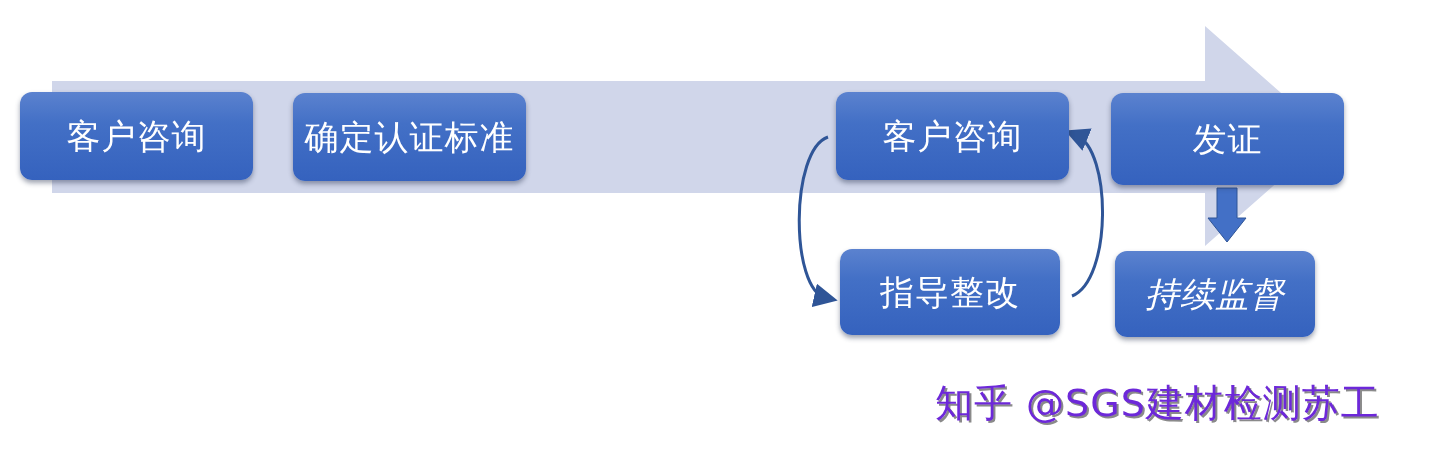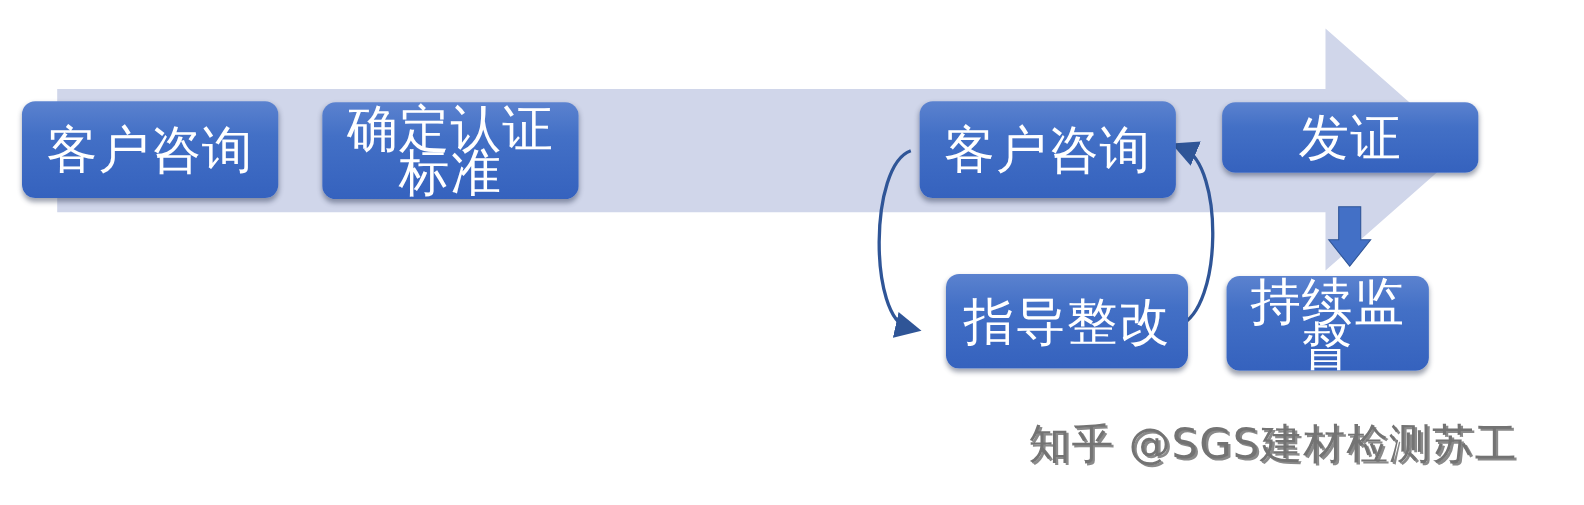--- a/index.html
+++ b/index.html
@@ -8,28 +8,28 @@
     .canvas { position: absolute; left: 0; top: 0; width: 1440px; height: 459px; }
     svg.bg { position: absolute; left: 0; top: 0; }
     .node {
       position: absolute;
       border-radius: 12px;
       background: linear-gradient(180deg, #5b82cf 0%, #4370c6 35%, #3562be 100%);
       box-shadow: 0 3px 5px rgba(40,50,80,0.45);
       color: #ffffff;
       display: flex; align-items: center; justify-content: center;
       text-align: center;
-      font-size: 46px; line-height: 40px;
+      font-size: 34px; line-height: 40px;
       letter-spacing: 1px;
       box-sizing: border-box;
       padding: 0 14px;
     }
     .watermark {
       position: absolute; left: 935px; top: 378px;
-      font-size: 38px; color: #737373;
+      font-size: 38px; color: #6d28d9;
       text-shadow: 2px 2px 0 #8a8a8a;
       letter-spacing: 1px;
       white-space: nowrap;
     }
   </style>
 </head>
 <body>
 
 <div class="canvas">
 
@@ -55,26 +55,26 @@
 
   <div class="node" style="left:293px; top:93px; width:233px; height:88px; padding:0 4px;">
     <span>确定认证标准</span>
   </div>
 
 
   <div class="node" style="left:836px; top:92px; width:233px; height:88px;">
     <span>客户咨询</span>
   </div>
 
-  <div class="node" style="left:1111px; top:93px; width:233px; height:64px;text-align:right;">
+  <div class="node" style="left:1111px; top:93px; width:233px; height:92px;text-align:right;">
     <span>发证</span>
   </div>
 
-  <div class="node" style="left:840px; top:249px; width:220px; height:86px;margin-left:20px;">
+  <div class="node" style="left:840px; top:249px; width:220px; height:86px;">
     <span>指导整改</span>
   </div>
 
-  <div class="node" style="left:1115px; top:251px; width:184px; height:86px;">
+  <div class="node" style="left:1115px; top:251px; width:200px; height:86px;font-style:italic;">
     <span>持续监督</span>
   </div>
 
   <div class="watermark">知乎 @SGS建材检测苏工</div>
 </div>
 
 </body></html>

